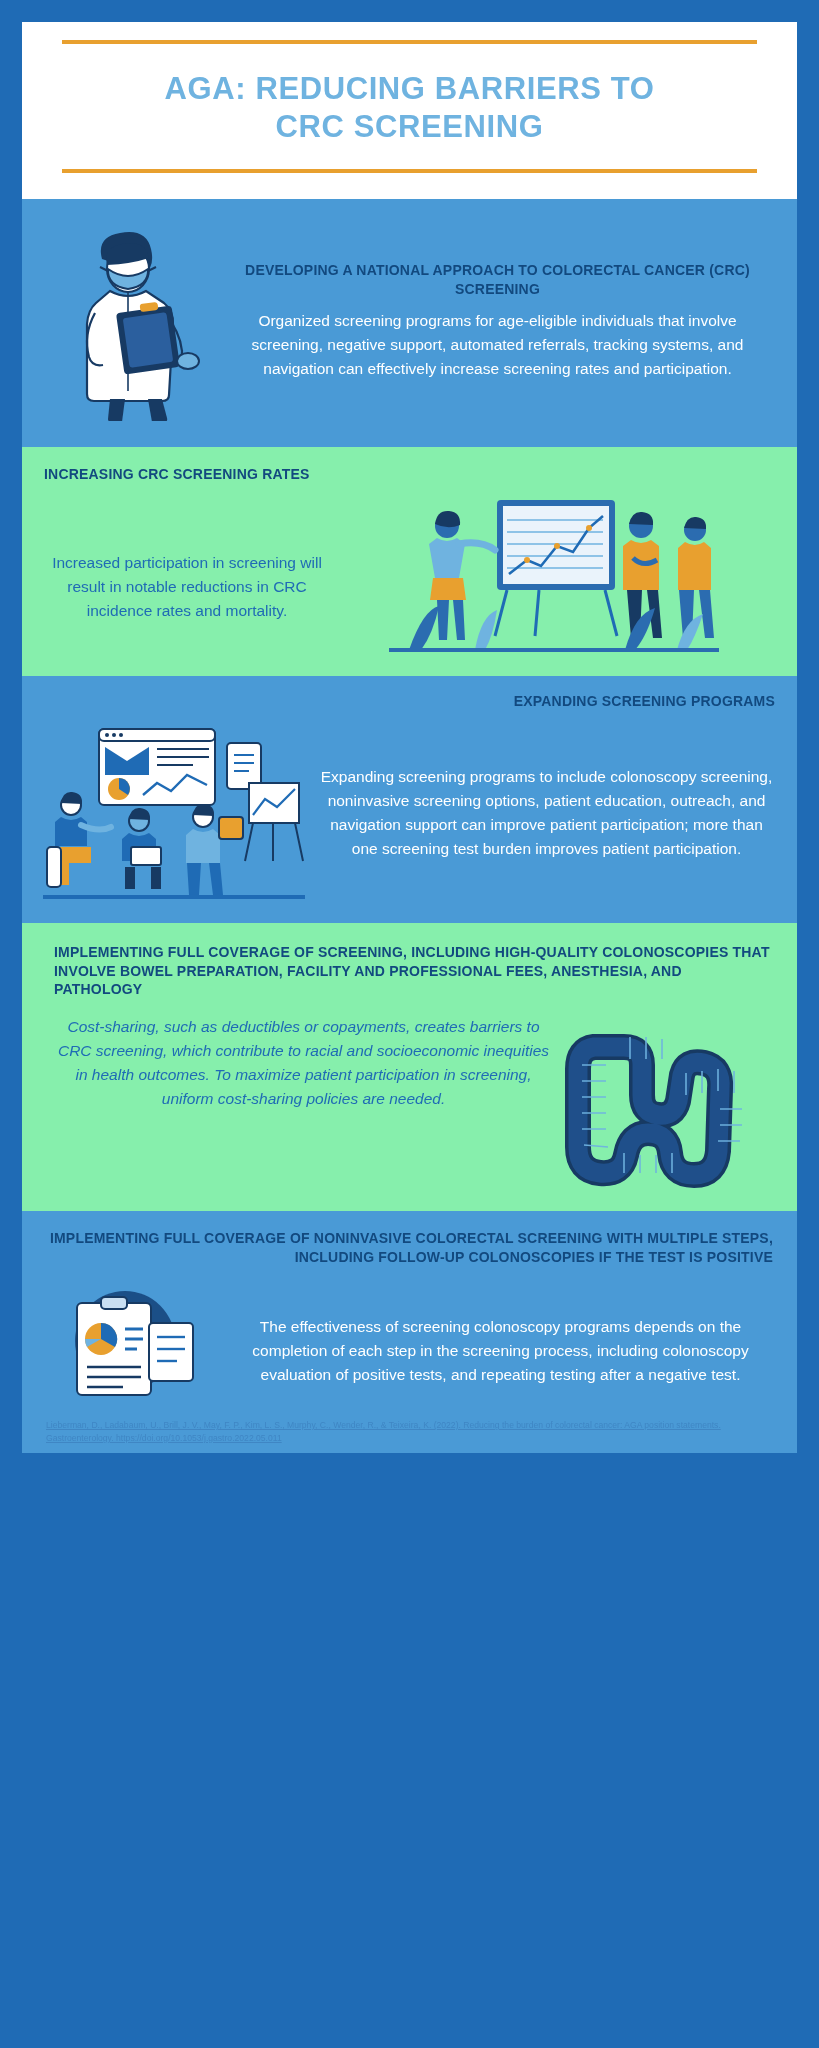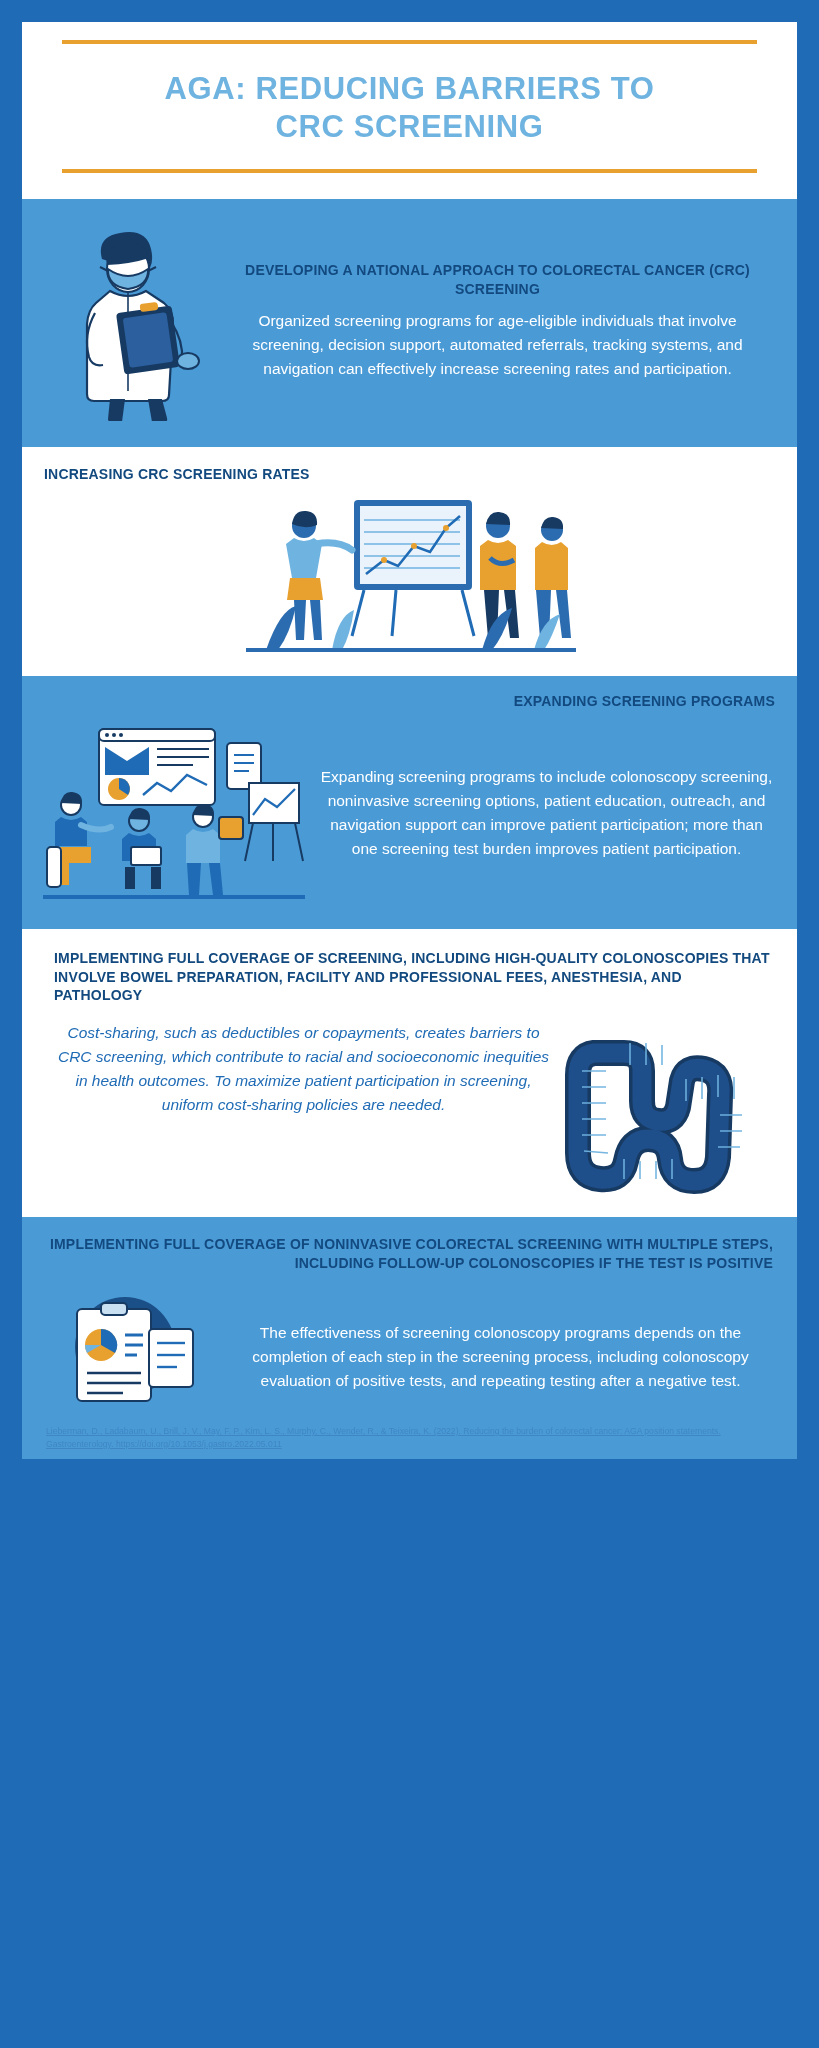--- a/index.html
+++ b/index.html
@@ -44,21 +44,21 @@
     letter-spacing: 0.6px;
     text-transform: uppercase;
   }
 
   
   .section {
     box-sizing: border-box;
     width: 100%;
   }
   .sec-blue { background: #4a9ad6; }
-  .sec-white { background: #ffffff; }
+  .sec-white { background: #86efac; }
 
   .sec-title {
     font-weight: bold;
     font-size: 14px;
     line-height: 1.35;
     text-transform: uppercase;
     letter-spacing: 0.2px;
     margin: 0 0 10px 0;
   }
   .title-dark { color: #12497f; }
@@ -91,21 +91,21 @@
   .s1 { padding: 22px 30px 26px 22px; }
   .s1 .col-art { width: 178px; }
   .s1 .col-txt { padding-left: 6px; }
 
   
   .s2 { padding: 18px 20px 14px 22px; }
   .s2 .col-txt { width: 286px; flex: 0 0 286px; padding-top: 18px; }
   .s2 .col-art { flex: 1 1 auto; }
 
   
-  .s3 { padding: 16px 22px 24px 18px; }
+  .s3 { padding: 16px 22px 18px 18px; }
   .s3 .col-art { width: 268px; }
   .s3 .col-txt { padding-left: 10px; }
 
   
   .s4 { padding: 20px 24px 18px 32px; }
   .s4 .row { align-items: flex-start; }
   .s4 .col-txt { flex: 1 1 auto; padding-top: 6px; padding-right: 4px; font-style: italic; }
   .s4 .col-art { width: 216px; padding-top: 4px; }
 
   
@@ -162,28 +162,31 @@
           <rect x="92" y="82" width="18" height="8" rx="3" transform="rotate(-8 101 86)" fill="#e8a02f"></rect>
 
           <ellipse cx="140" cy="140" rx="11" ry="8" fill="#6fb3e0" stroke="#173a63" stroke-width="2"></ellipse>
 
           <path d="M62 178 l-2 20 q0 3 4 3 l10 0 l3 -23z" fill="#173a63"></path>
           <path d="M100 178 l4 23 l12 0 q4 0 3 -4 l-5 -19z" fill="#173a63"></path>
         </svg>
       </div>
       <div class="col-txt">
         <div class="sec-title title-center" style="color:#12497f;">Developing a national approach to colorectal cancer (CRC) screening</div>
-        <p class="body-text t-center">Organized screening programs for age-eligible individuals that involve screening, decision support, automated referrals, tracking systems, and navigation can effectively increase screening rates and participation.</p>
+        <p class="body-text t-center">Organized screening programs for age-eligible individuals that involve screening, negative support, automated referrals, tracking systems, and navigation can effectively increase screening rates and participation.</p>
       </div>
     </div>
   </div>
 
   <div class="section sec-white s2">
     <div class="sec-title title-left title-dark">Increasing CRC screening rates</div>
     <div class="row">
+      <div class="col-txt">
+        <p class="body-text body-dark t-center">Increased participation in screening will result in notable reductions in CRC incidence rates and mortality.</p>
+      </div>
       <div class="col-art">
         <svg width="330" height="168" viewBox="0 0 330 168">
 
           <rect x="108" y="6" width="118" height="90" rx="4" fill="#2b6cb0"></rect>
           <rect x="114" y="12" width="106" height="78" fill="#eaf3fb"></rect>
           <g stroke="#6fb3e0" stroke-width="1.4" fill="none">
             <line x1="118" y1="26" x2="214" y2="26"></line>
             <line x1="118" y1="38" x2="214" y2="38"></line>
             <line x1="118" y1="50" x2="214" y2="50"></line>
             <line x1="118" y1="62" x2="214" y2="62"></line>

